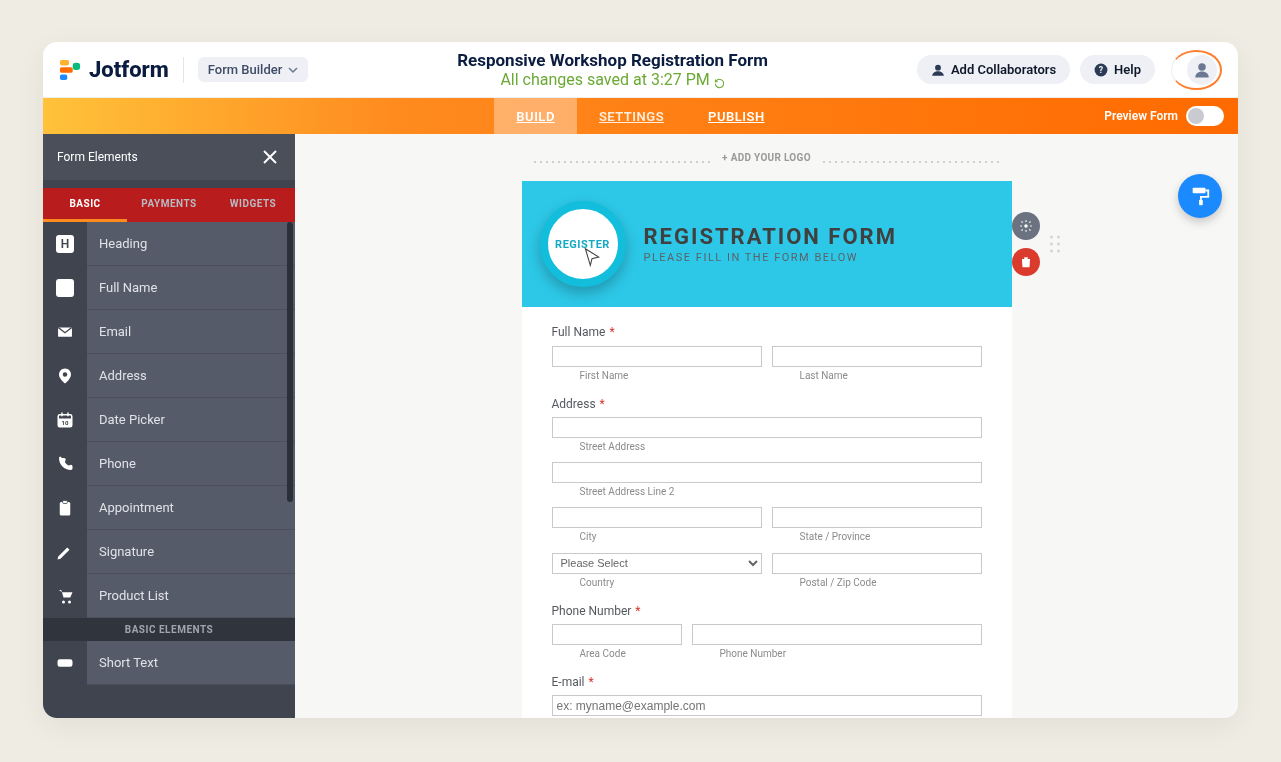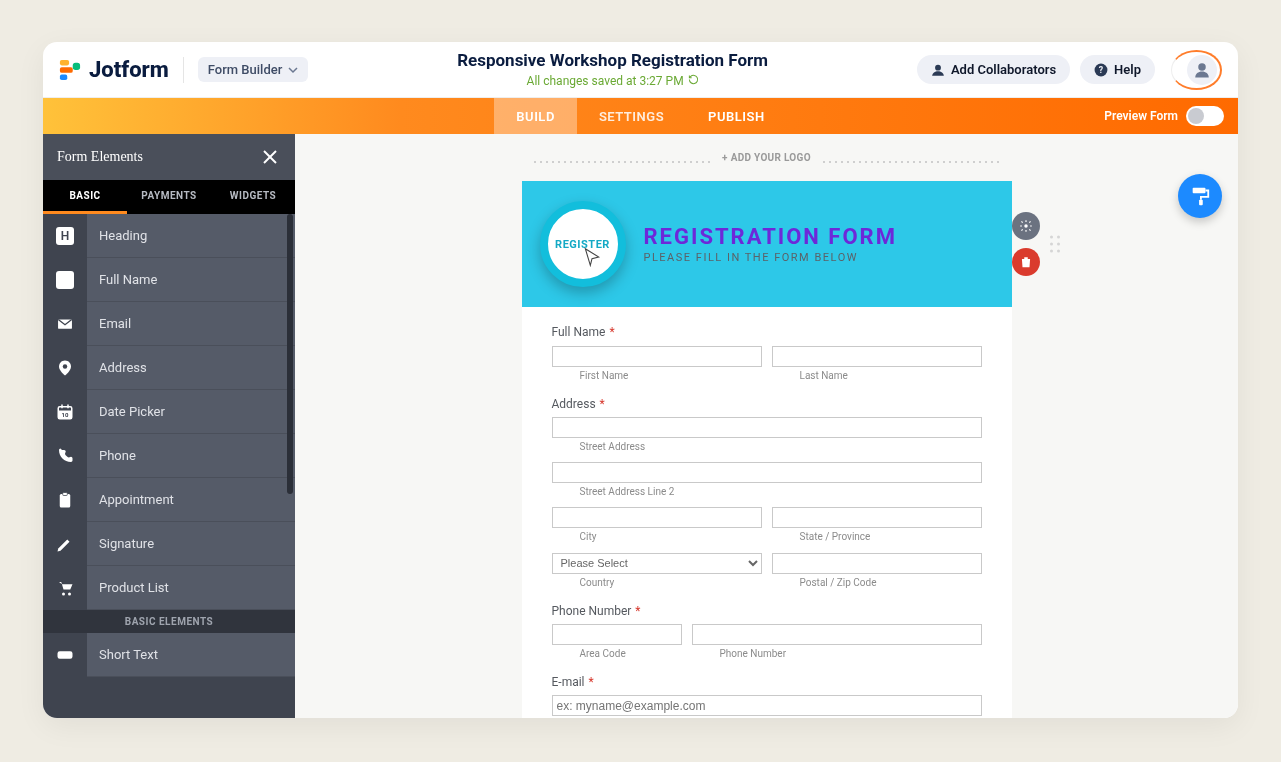--- a/index.html
+++ b/index.html
@@ -5,40 +5,40 @@
   * { box-sizing: border-box; margin: 0; padding: 0; }
   body { font-family: -apple-system, BlinkMacSystemFont, "Segoe UI", Roboto, Helvetica, Arial, sans-serif; background: #efece3; width: 1281px; height: 762px; overflow: hidden; }
   .app-frame { position: absolute; left: 43px; top: 42px; width: 1195px; height: 676px; background: #fff; border-radius: 14px; overflow: hidden; box-shadow: 0 8px 30px rgba(0,0,0,0.06); }
   .topbar { display: flex; align-items: center; height: 56px; padding: 0 16px; border-bottom: 1px solid #eee; }
   .logo { display: flex; align-items: center; gap: 8px; font-weight: 800; font-size: 22px; color: #0a1c3f; }
   .logo-mark { width: 22px; height: 22px; }
   .divider { width: 1px; height: 26px; background: #e5e5e5; margin: 0 14px; }
   .form-builder-pill { background: #eef0f6; color: #3f4c66; padding: 5px 10px; border-radius: 6px; font-size: 13px; display: flex; align-items: center; gap: 6px; cursor: pointer; font-weight: 500; }
   .top-center { flex: 1; text-align: center; }
   .form-title { font-size: 17px; font-weight: 700; color: #0a1c3f; }
-  .save-status { font-size: 12px; color: #6aa934; display: inline-flex; align-items: flex-start; gap: 4px; }
+  .save-status { font-size: 16px; color: #6aa934; display: inline-flex; align-items: flex-end; gap: 4px; }
   .top-right { display: flex; align-items: center; gap: 10px; }
   .pill-btn { display: inline-flex; align-items: center; gap: 6px; background: #eef0f6; color: #0f172a; padding: 7px 14px; border-radius: 18px; font-size: 13px; font-weight: 600; cursor: pointer; }
   .avatar-circle { width: 36px; height: 36px; border-radius: 50%; border: 2px solid #ff7d2b; display: flex; align-items: center; justify-content: center; margin-left: 6px; padding-left: 12px; border-left: 1px solid #eee; box-sizing: content-box; }
   .avatar-inner { width: 30px; height: 30px; border-radius: 50%; background: #eef0f6; display: flex; align-items: center; justify-content: center; }
   .avatar-inner svg { width: 18px; height: 18px; fill: #6b7891; }
   .main-tabs { height: 36px; background: linear-gradient(90deg, #ffc23a 0%, #ff8a1e 30%, #ff6a00 100%); display: flex; align-items: stretch; justify-content: center; position: relative; }
-  .main-tabs .tab { color: #fff; font-size: 13px; font-weight: 600; letter-spacing: 0.5px; display: flex; align-items: center; padding: 4px 22px; cursor: pointer; }
+  .main-tabs .tab { color: #fff; font-size: 13px; font-weight: 600; letter-spacing: 0.5px; display: flex; align-items: center; padding: 4px 22px; cursor: pointer; text-decoration: underline; }
   .main-tabs .tab.active { background: rgba(255,255,255,0.35); }
   .main-tabs .tab.settings { opacity: 0.85; }
   .preview-wrap { position: absolute; right: 14px; top: 0; bottom: 0; display: flex; align-items: center; gap: 8px; }
   .preview-label { color: #fff; font-size: 12px; font-weight: 600; }
   .toggle { width: 38px; height: 20px; background: #fff; border-radius: 10px; position: relative; cursor: pointer; }
   .toggle .knob { width: 16px; height: 16px; border-radius: 50%; background: #c9cbd1; position: absolute; top: 2px; left: 2px; }
   .workspace { position: absolute; top: 92px; bottom: 0; left: 0; right: 0; display: flex; background: #f7f7f5; }
   .sidebar { width: 252px; background: #3f444f; color: #fff; display: flex; flex-direction: column; }
   .sidebar-header { display: flex; align-items: center; justify-content: space-between; padding: 12px 14px; background: #4a4f5a; }
-  .sidebar-header-title { font-size: 14px; font-weight: 400; font-family: Liberation Serif, serif; }
+  .sidebar-header-title { font-size: 12px; font-weight: 400; }
   .sidebar-close { width: 22px; height: 22px; display: flex; align-items: center; justify-content: center; cursor: pointer; font-size: 18px; }
-  .sb-tabs { display: flex; background: #000000; }
+  .sb-tabs { display: flex; background: #b91c1c; margin-top: 8px; }
   .sb-tab { flex: 1; text-align: center; padding: 10px 0; font-size: 10px; font-weight: 700; letter-spacing: 0.5px; color: #b6bac2; cursor: pointer; border-bottom: 3px solid transparent; }
   .sb-tab.active { color: #fff; border-bottom-color: #ff8a1e; }
   .sb-list { flex: 1; overflow-y: auto; }
   .sb-item { display: flex; align-items: center; height: 44px; cursor: pointer; background: #555b68; border-bottom: 1px solid #4a4f5a; }
   .sb-icon-cell { width: 44px; height: 44px; display: flex; align-items: center; justify-content: center; background: #3f444f; }
   .sb-icon-cell svg { width: 18px; height: 18px; fill: #fff; }
   .sb-icon-cell .letter-icon { width: 18px; line-height: 18px; text-align: center; font-weight: 600; font-size: 12px; color: #3f444f; }
   .sb-label { padding-left: 12px; font-size: 13px; color: #e0e2e7; }
   .sb-section-label { background: #30343d; color: #9fa4ae; font-size: 10px; font-weight: 700; letter-spacing: 0.5px; text-align: center; padding: 6px 0; }
   .sb-scrollbar-track { position: absolute; right: 2px; top: 0; width: 6px; height: 280px; background: #2b2f38; border-radius: 3px; }
@@ -46,21 +46,21 @@
   .add-logo-row { display: flex; align-items: flex-end; justify-content: center; padding: 18px 0 6px; gap: 10px; }
   .dot-line { height: 2px; flex: 0 0 180px; background-image: radial-gradient(circle, #cfcfcf 1px, transparent 1px); background-size: 6px 2px; background-repeat: repeat-x; }
   .add-logo-label { font-size: 10px; font-weight: 700; color: #9a9a9a; letter-spacing: 0.3px; cursor: pointer; }
   .form-wrapper { width: 490px; margin: 12px auto 0; position: relative; }
   .form-header-banner { background: #2dc8e8; padding: 20px 18px; display: flex; align-items: center; gap: 18px; position: relative; }
   .banner-badge { width: 86px; height: 86px; border-radius: 50%; background: #fff; border: 8px solid #12bedc; display: flex; align-items: center; justify-content: center; position: relative; box-shadow: 0 6px 14px rgba(0,0,0,0.25); }
   .banner-badge-text { font-size: 11px; font-weight: 700; color: #14a9c5; letter-spacing: 0.5px; }
   .banner-cursor { position: absolute; right: 16px; bottom: 8px; }
   .banner-cursor svg { width: 20px; height: 20px; }
   .banner-texts { flex: 1; }
-  .banner-title { font-size: 22px; font-weight: 700; color: #6d28d9; letter-spacing: 2px; }
+  .banner-title { font-size: 22px; font-weight: 700; color: #404040; letter-spacing: 2px; }
   .banner-subtitle { font-size: 11px; color: #5b6269; letter-spacing: 1.5px; margin-top: 2px; }
   .element-controls { position: absolute; right: -28px; top: 50%; transform: translateY(-50%); display: flex; flex-direction: column; gap: 8px; }
   .ctrl-btn { width: 28px; height: 28px; border-radius: 50%; display: flex; align-items: center; justify-content: center; cursor: pointer; }
   .ctrl-settings { background: #6b7280; }
   .ctrl-delete { background: #da3b2d; }
   .ctrl-btn svg { width: 14px; height: 14px; fill: #fff; }
   .drag-dots { position: absolute; right: -48px; top: 50%; transform: translateY(-50%); display: grid; grid-template-columns: repeat(2, 3px); grid-auto-rows: 3px; gap: 4px; }
   .drag-dots span { width: 3px; height: 3px; border-radius: 50%; background: #d5d5d5; }
   .form-body { background: #fff; padding: 14px 30px 40px; }
   .field-group { margin-bottom: 12px; }

